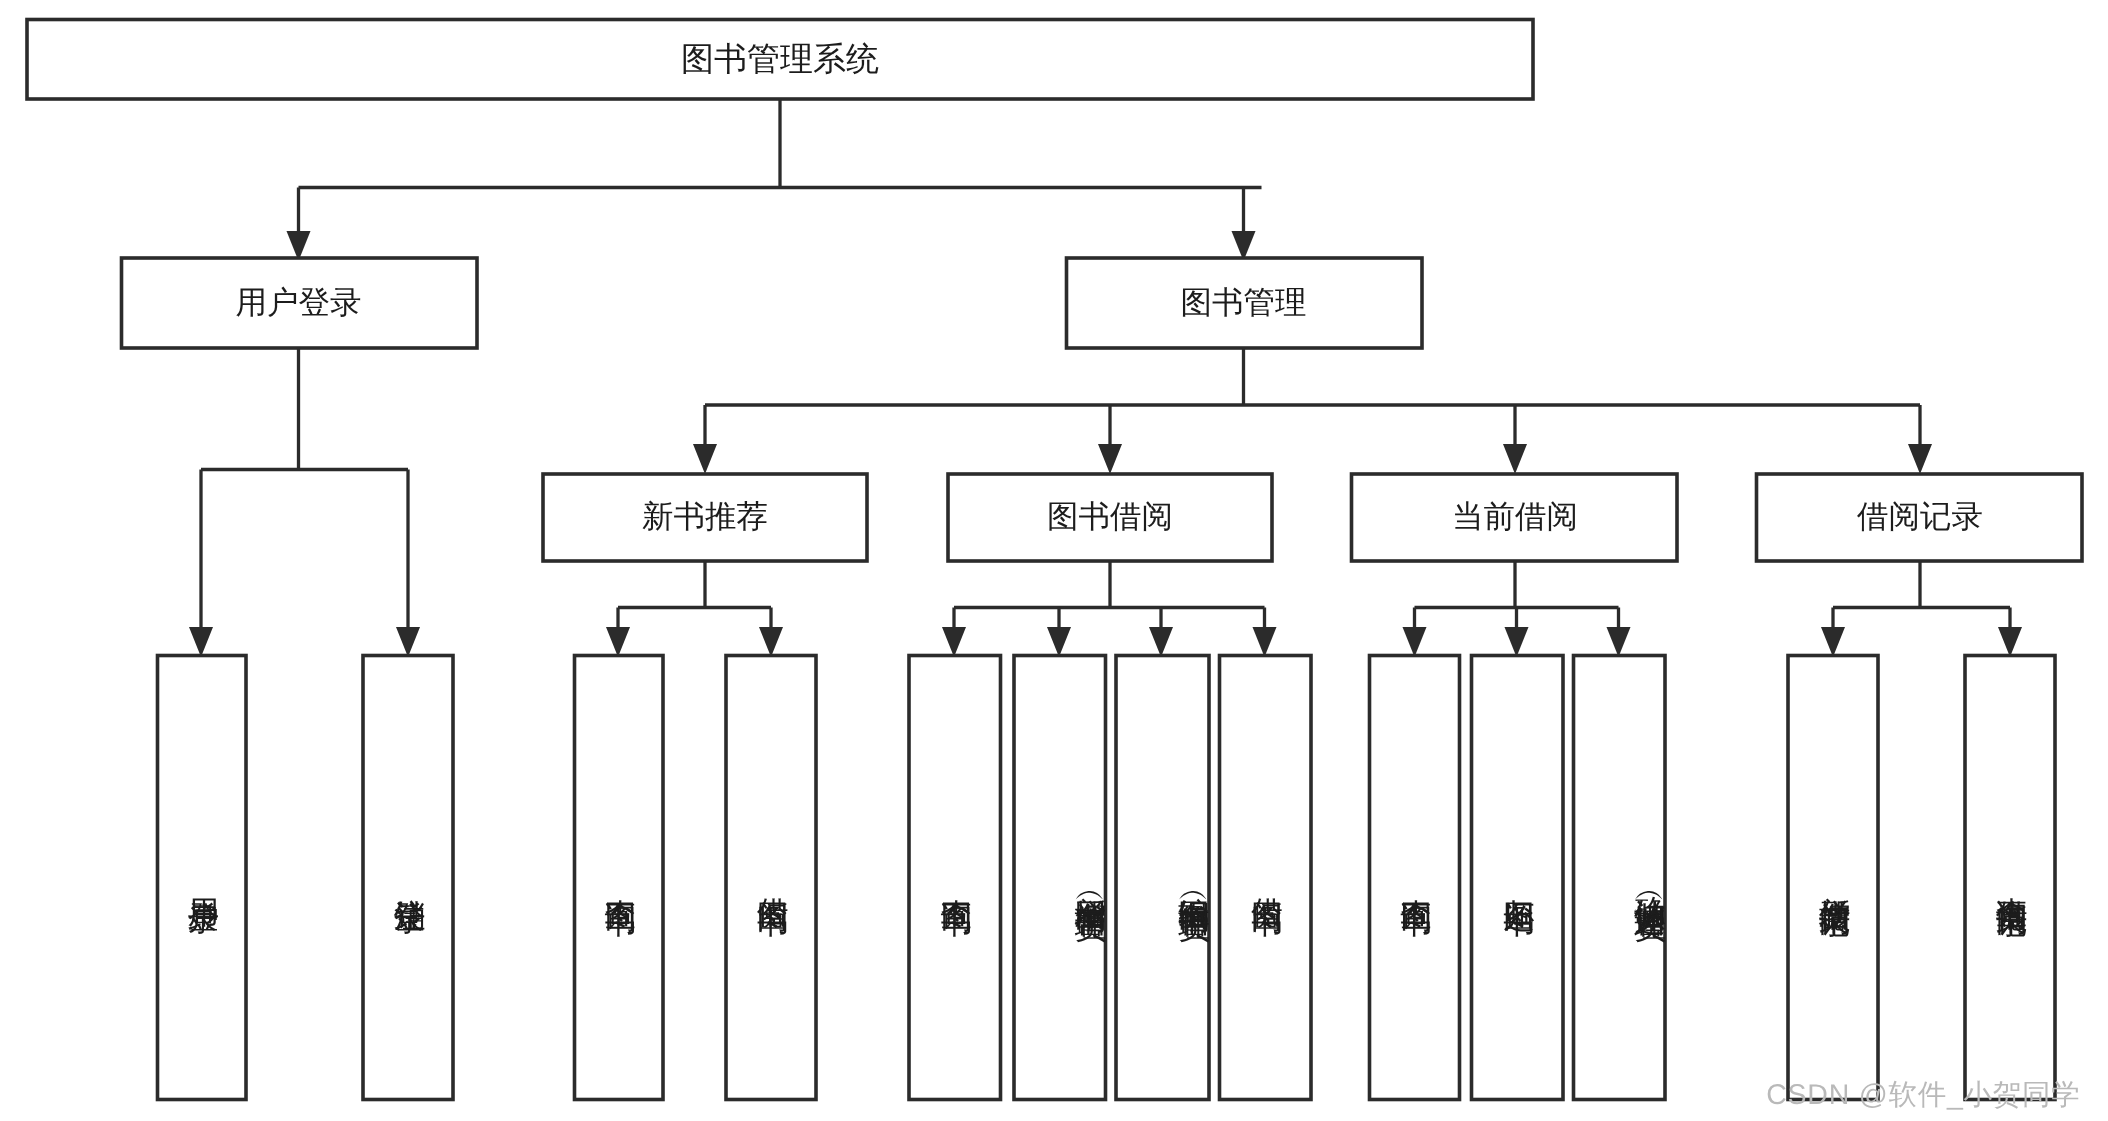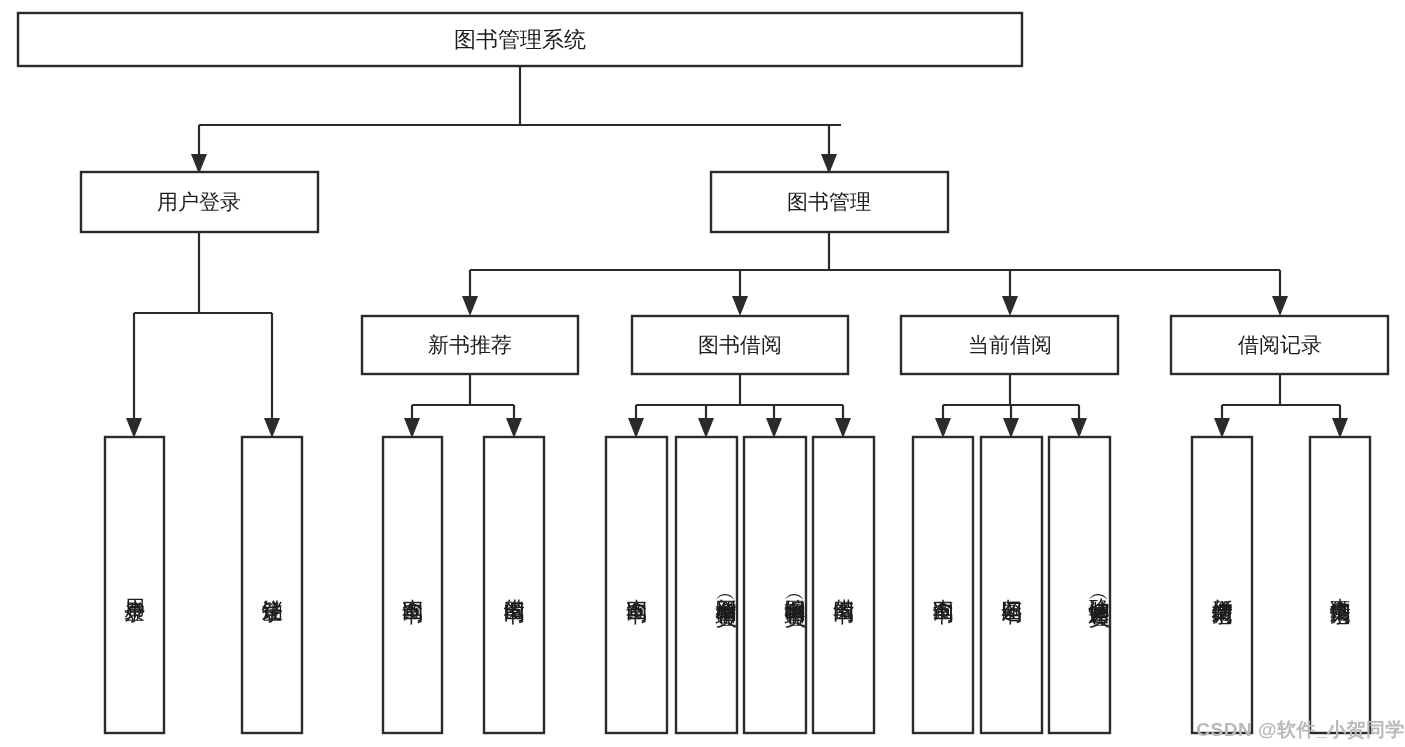--- a/index.html
+++ b/index.html
@@ -66,28 +66,27 @@
     letter-spacing: 1.5px;
     text-align: center;
     display: flex;
     align-items: center;
     justify-content: center;
     white-space: nowrap;
     pointer-events: none;
   }
   .watermark {
     position: absolute;
-    right: 0;
+    right: 18px;
     bottom: 4px;
     font-family: "Liberation Sans", "DejaVu Sans", sans-serif;
     font-size: 19px;
     color: #b9b9b9;
     letter-spacing: 0.5px;
     white-space: nowrap;
-    font-weight: bold;
   }
 </style>
 </head>
 <body>
 
 <div id="diagram-root">
 
   <svg class="tree-svg" viewBox="0 0 1405 747" xmlns="http://www.w3.org/2000/svg">
 
     <g>

